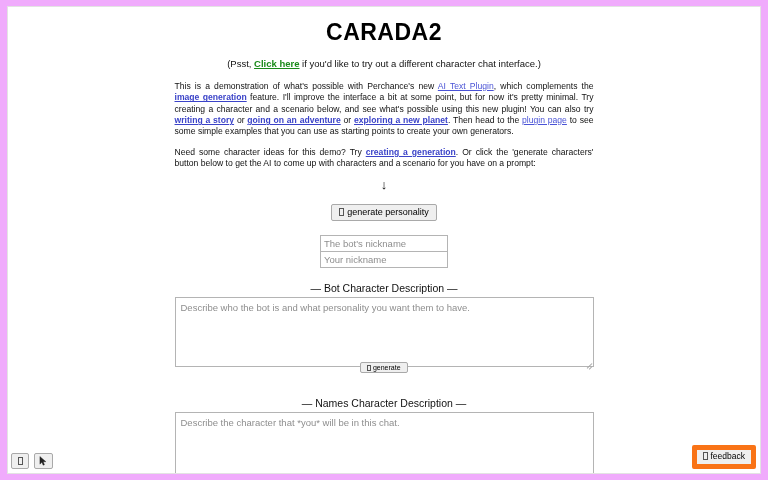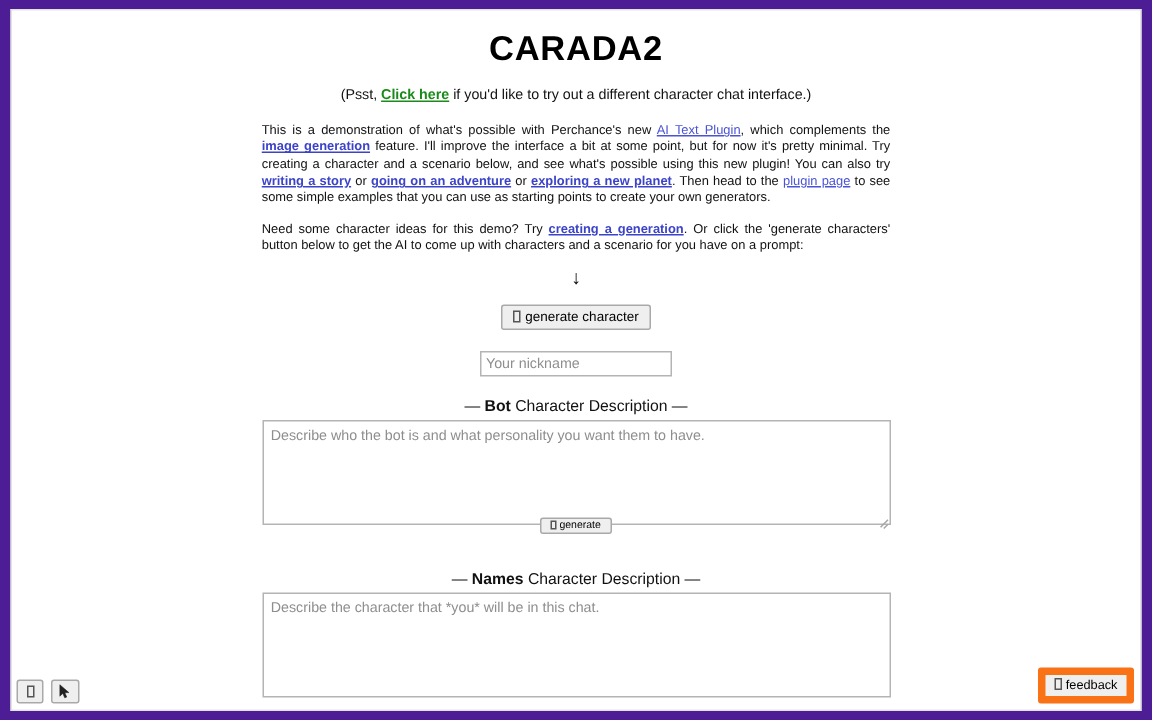--- a/index.html
+++ b/index.html
@@ -9,21 +9,21 @@
     height: 480px;
     overflow: hidden;
     background: #ffffff;
     font-family: "Liberation Sans", sans-serif;
   }
 
   #viewport {
     position: relative;
     width: 768px;
     height: 480px;
-    background: #4c1d95;
+    background: #f0abfc;
     box-sizing: border-box;
   }
 
   
   #page {
     position: absolute;
     left: 7px;
     top: 6px;
     width: 754px;
     height: 468px;
@@ -114,21 +114,21 @@
     margin-right: 3px;
     box-sizing: border-box;
   }
 
   .section-label {
     text-align: center;
     font-size: 10.5px;
     color: #111;
     margin: 0 0 3px 0;
   }
-  .section-label b { font-weight: bold; }
+  .section-label b { font-weight: normal; }
 
   .names-wrap {
     width: 128px;
     margin: 0 auto 14px auto;
   }
 
   input.nick {
     display: block;
     width: 128px;
     box-sizing: border-box;
@@ -268,24 +268,25 @@
         <span>This is a demonstration of what's possible with Perchance's new </span><a href="#" class="plain-link">AI Text Plugin</a><span>, which complements the </span><a href="#" class="blue-link">image generation</a><span> feature. I'll improve the interface a bit at some point, but for now it's pretty minimal. Try creating a character and a scenario below, and see what's possible using this new plugin! You can also try </span><a href="#" class="blue-link">writing a story</a><span> or </span><a href="#" class="blue-link">going on an adventure</a><span> or </span><a href="#" class="blue-link">exploring a new planet</a><span>. Then head to the </span><a href="#" class="plain-link">plugin page</a><span> to see some simple examples that you can use as starting points to create your own generators.</span>
       </p>
 
       <p class="intro">
         <span>Need some character ideas for this demo? Try </span><a href="#" class="blue-link">creating a generation</a><span>. Or click the 'generate characters' button below to get the AI to come up with characters and a scenario for you have on a prompt:</span>
       </p>
 
       <div class="arrow">↓</div>
 
       <div class="btn-row">
-        <button class="std-btn"><span class="tofu"></span><span>generate character</span></button>
+        <button class="std-btn"><span class="tofu"></span><span>generate personality</span></button>
       </div>
 
       <div class="names-wrap">
+        <input class="nick" type="text" placeholder="The bot's nickname" style="">
         <input class="nick" type="text" placeholder="Your nickname" style="">
       </div>
 
       <div class="section-label"><span>— </span><b>Bot</b><span> Character Description —</span></div>
       <div class="ta-block">
         <textarea class="desc" rows="5" style="height: 70px;" placeholder="Describe who the bot is and what personality you want them to have."></textarea>
         <div class="resize-grip">
             <span></span>
             <span></span>
           </div>

